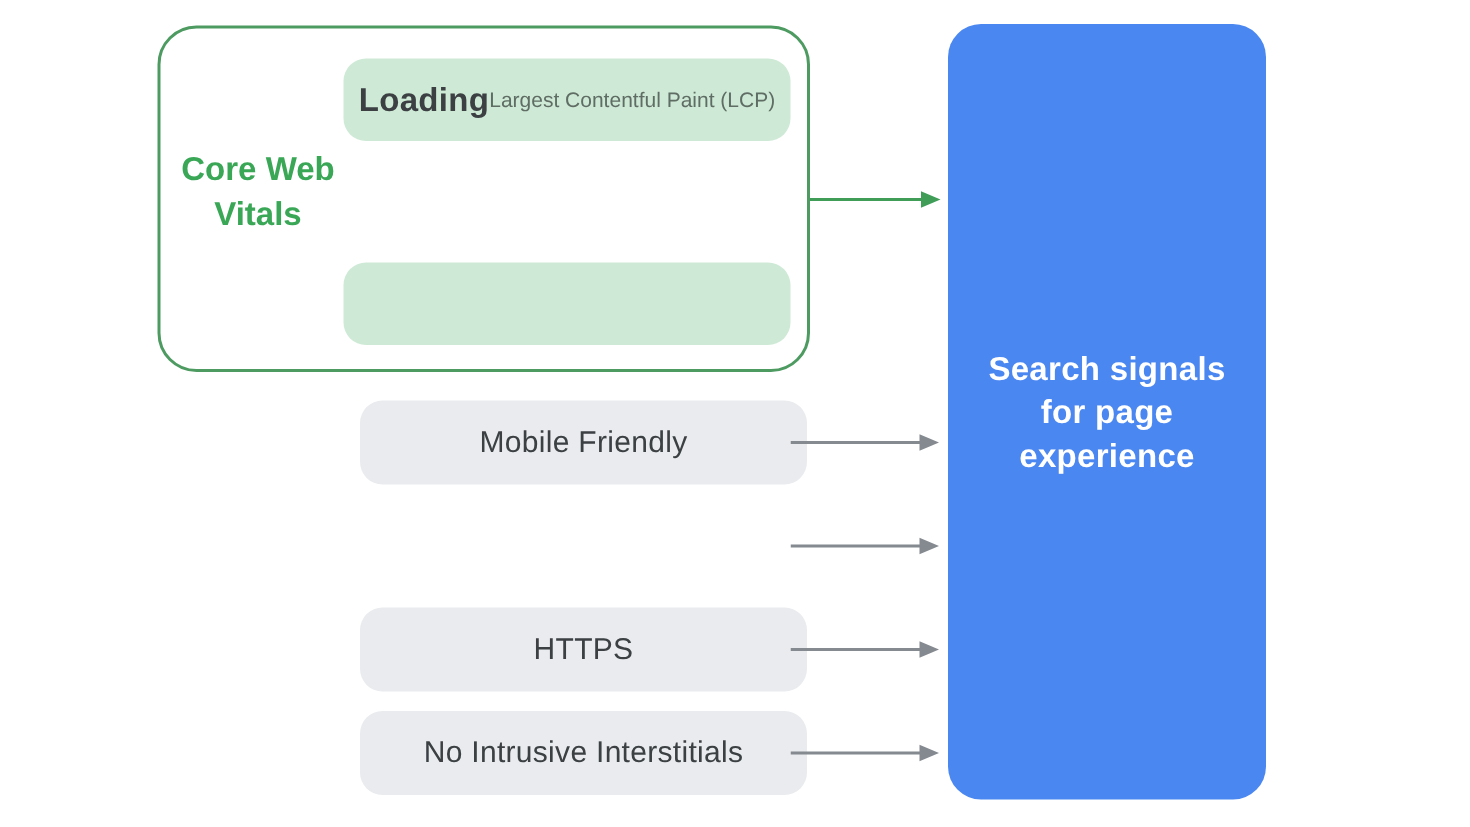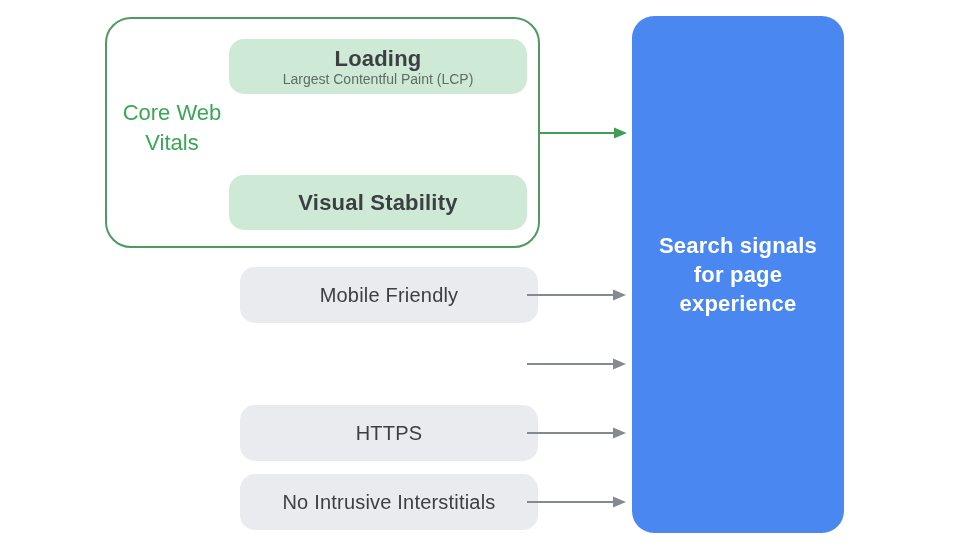--- a/index.html
+++ b/index.html
@@ -28,29 +28,29 @@
   .cwv-box{
     position:absolute;left:105px;top:17px;
     width:435px;height:231px;
     border:2px solid var(--green-border);
     border-radius:26px;
     background:var(--page-bg);
   }
   .cwv-label{
     position:absolute;left:10px;top:79px;width:110px;
     text-align:center;
-    font-size:22px;line-height:30px;font-weight:400;
+    font-size:22px;line-height:30px;font-weight:700;
     color:var(--green-accent);
   }
   
   .pill{
     position:absolute;
     width:298px;height:55px;
     border-radius:15px;
-    display:flex;flex-direction:column;
+    display:flex;flex-direction:row;
     align-items:center;justify-content:center;
     text-align:center;
   }
   .pill.green{left:122px;background:var(--green-pill-bg);}
   .pill.gray{left:227px;height:56px;background:var(--gray-pill-bg);margin-left:13px;}
   .pill-title{
     font-size:22px;line-height:25px;font-weight:600;
     color:var(--pill-title);
     letter-spacing:.2px;
   }
@@ -89,21 +89,20 @@
   <div class="cwv-box">
     <div class="cwv-label">Core Web Vitals</div>
 
     <div class="pill green" style="top:20px">
       <div class="pill-title">Loading</div>
       <div class="pill-sub">Largest Contentful Paint (LCP)</div>
     </div>
 
 
     <div class="pill green" style="top:156px">
-      <div class="pill-title">Visual Stability</div>
     </div>
   </div>
 
   <svg class="arrow" style="left:540px;top:126px" width="88" height="14">
     <line x1="0" y1="7" x2="75" y2="7" style="stroke:var(--arrow-green);stroke-width:2"></line>
     <polygon points="74,1.5 87,7 74,12.5" style="fill:var(--arrow-green)"></polygon>
   </svg>
 
   <div class="pill gray" style="top:267px">
     <div class="gray-label">Mobile Friendly</div>

